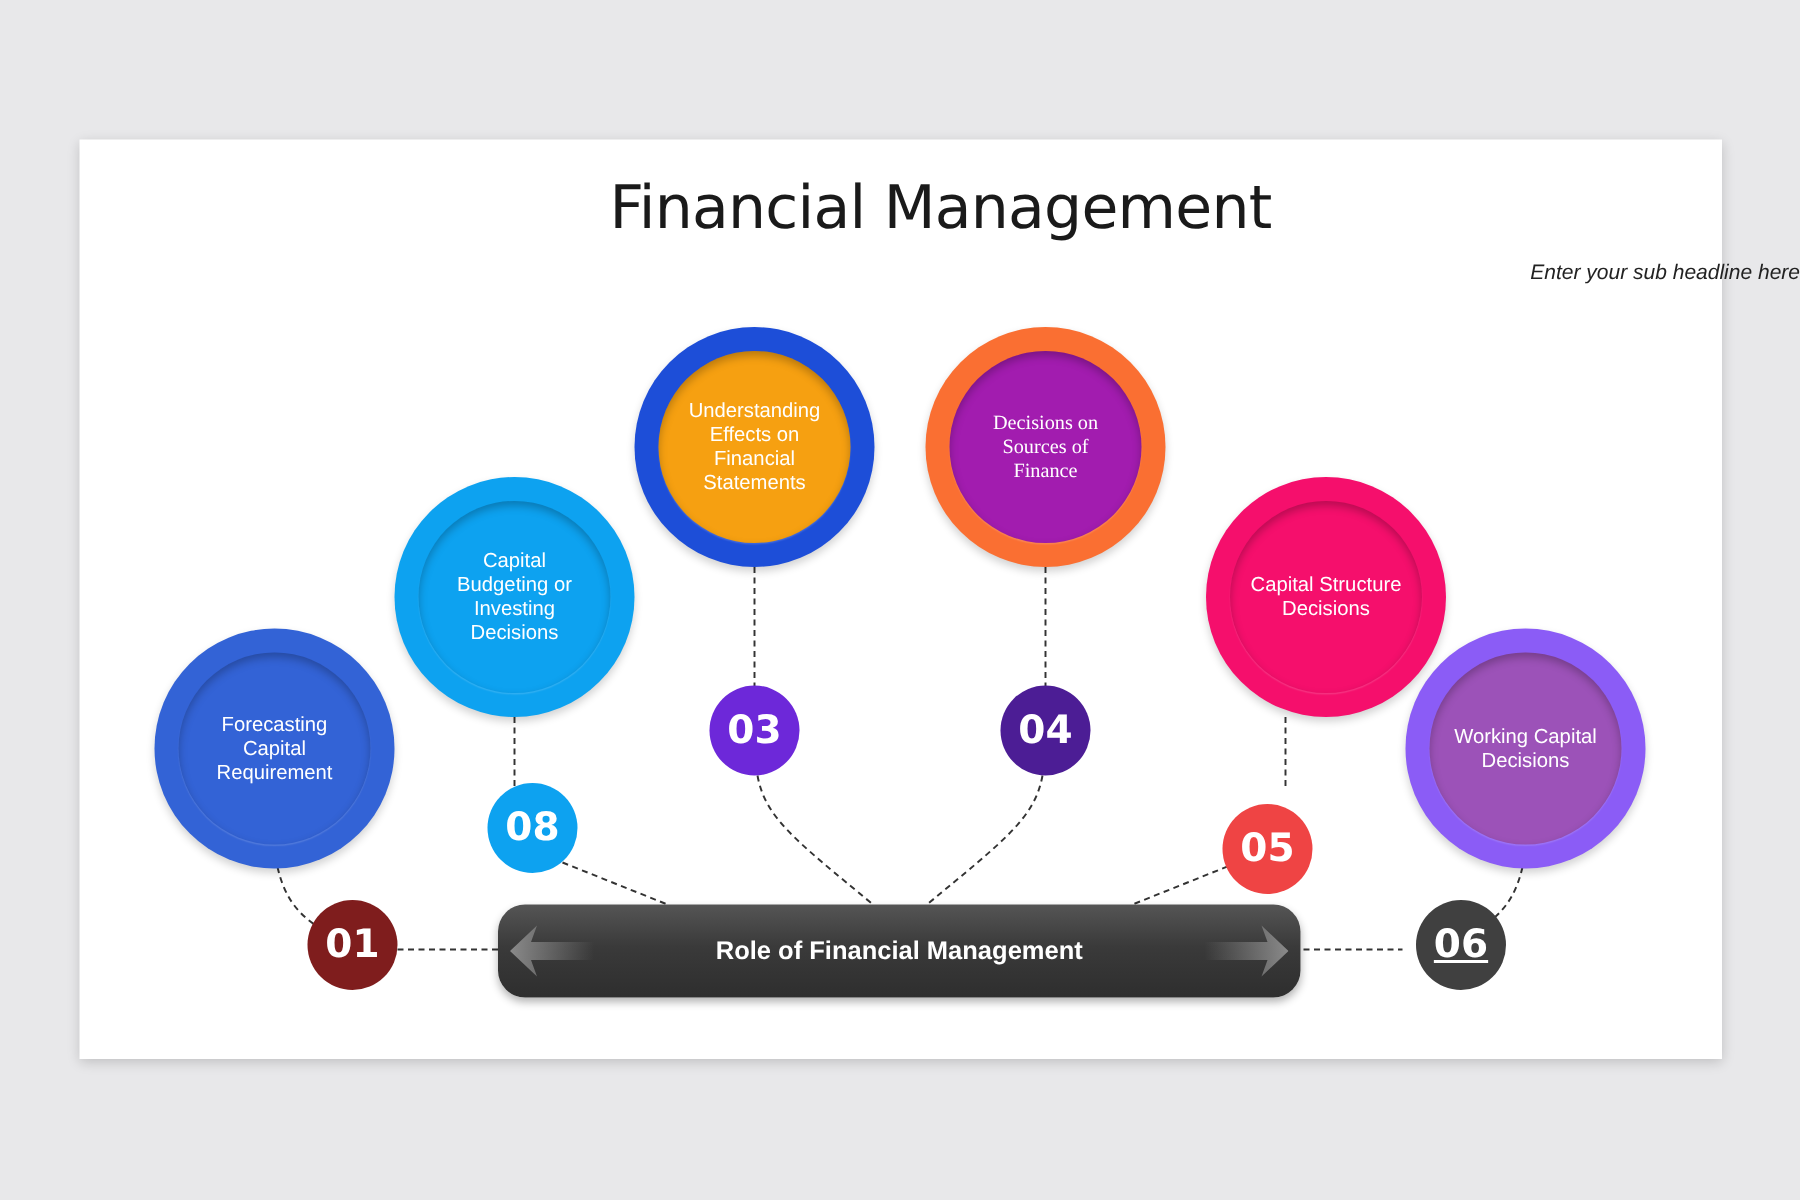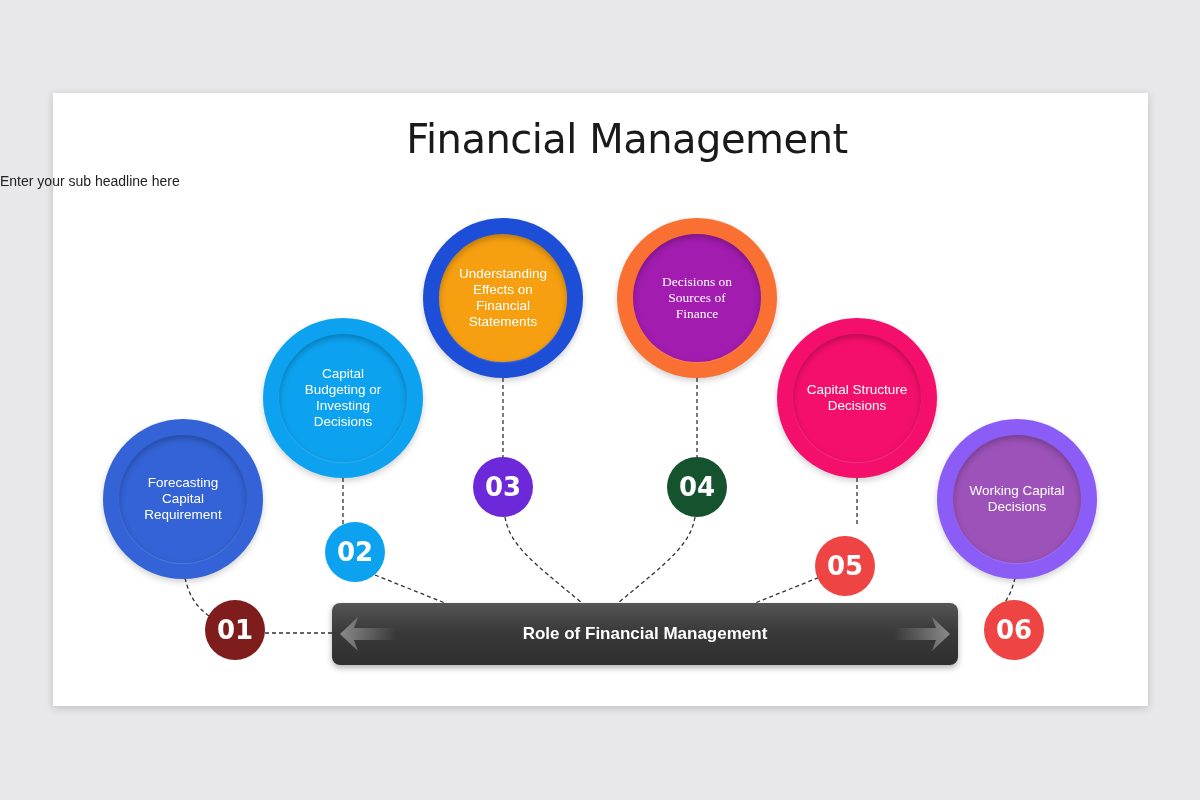--- a/index.html
+++ b/index.html
@@ -1,25 +1,25 @@
 <!DOCTYPE html>
 <html><head>
   <meta charset="utf-8">
   <style>
     html, body { margin:0; padding:0; }
     body { width:1200px; height:800px; background:#e8e8ea; position:relative; overflow:hidden; font-family:"Liberation Sans", sans-serif; }
     .slide { position:absolute; left:53px; top:93px; width:1095px; height:613px; background:#ffffff; box-shadow:0 2px 8px rgba(0,0,0,0.18); }
     .title { position:absolute; left:0; top:116px; width:1200px; text-align:center; font-size:40px; color:#1a1a1a; font-family:"DejaVu Sans", sans-serif; font-weight:normal; letter-spacing:-0.5px;padding-left:27px; }
-    .subtitle { position:absolute; left:0; top:173px; width:1200px; text-align:left; font-size:14px; color:#222; font-family:"Liberation Sans", sans-serif; }
+    .subtitle { position:absolute; left:0; top:173px; width:1200px; text-align:right; font-size:14px; color:#222; font-family:"Liberation Sans", sans-serif;font-style:italic; }
     svg.lines { position:absolute; left:0; top:0; width:1200px; height:800px; }
     .big { position:absolute; border-radius:50%; box-shadow:0 3px 6px rgba(0,0,0,0.18); }
     .big .inner { position:absolute; left:16px; top:16px; right:16px; bottom:16px; border-radius:50%; box-shadow: inset 0 3px 6px rgba(0,0,0,0.25), 0 1px 1px rgba(255,255,255,0.15); display:flex; align-items:center; justify-content:center; text-align:center; }
     .big .label { color:#fff; font-size:13.5px; line-height:16px; width:96px; white-space:pre-line; }
     .num { position:absolute; width:60px; height:60px; border-radius:50%; display:flex; align-items:center; justify-content:center; color:#fff; font-weight:bold; font-size:26px; font-family:"DejaVu Sans", sans-serif; }
-    .bar { position:absolute; left:332px; top:603px; width:626px; height:62px; border-radius:8px; background:linear-gradient(180deg,#555 0%,#3a3a3a 45%,#2e2e2e 100%); box-shadow:0 3px 6px rgba(0,0,0,0.3); display:flex; align-items:center; justify-content:center; }
+    .bar { position:absolute; left:332px; top:603px; width:535px; height:62px; border-radius:18px; background:linear-gradient(180deg,#555 0%,#3a3a3a 45%,#2e2e2e 100%); box-shadow:0 3px 6px rgba(0,0,0,0.3); display:flex; align-items:center; justify-content:center; }
     .bar .bar-label { color:#fff; font-weight:bold; font-size:17px; font-family:"Liberation Sans", sans-serif; }
     .bar .arrow { position:absolute; top:12px; width:56px; height:38px; }
   </style>
 </head>
 <body>
 
 <div class="slide"></div>
 
 <div class="title">Financial Management</div>
 <div class="subtitle">Enter your sub headline here</div>
@@ -57,56 +57,56 @@
 <div class="num" style="left:205px;top:600px;background:#7f1d1d;">01</div>
 
 <div class="big" style="left:263px;top:318px;width:160px;height:160px;background:#0da2f0;">
   <div class="inner" style="background:#0da2f0;">
       <span class="label">Capital
 Budgeting or
 Investing
 Decisions</span>
     </div>
 </div>
-<div class="num" style="left:325px;top:522px;background:#0da2f0;">02</div>
+<div class="num" style="left:325px;top:522px;background:#0da2f0;">08</div>
 
 <div class="big" style="left:423px;top:218px;width:160px;height:160px;background:#1d4ed8;">
   <div class="inner" style="background:#f6a011;">
       <span class="label" style="width:110px;">Understanding
 Effects on
 Financial
 Statements</span>
     </div>
 </div>
 <div class="num" style="left:473px;top:457px;background:#6d28d9;">03</div>
 
 <div class="big" style="left:617px;top:218px;width:160px;height:160px;background:#fa6f32;">
   <div class="inner" style="background:#a21caf;font-family:Liberation Serif, serif;">
       <span class="label">Decisions on
 Sources of
 Finance</span>
     </div>
 </div>
-<div class="num" style="left:667px;top:457px;background:#14532d;">04</div>
+<div class="num" style="left:667px;top:457px;background:#4c1d95;">04</div>
 
-<div class="big" style="left:777px;top:318px;width:160px;height:160px;background:#f50f6c;">
+<div class="big" style="left:804px;top:318px;width:160px;height:160px;background:#f50f6c;">
   <div class="inner" style="background:#f50f6c;">
       <span class="label" style="width:120px;">Capital Structure
 Decisions</span>
     </div>
 </div>
 <div class="num" style="left:815px;top:536px;background:#ef4444;">05</div>
 
 <div class="big" style="left:937px;top:419px;width:160px;height:160px;background:#8b5cf6;">
   <div class="inner" style="background:#9c52b8;">
       <span class="label" style="width:110px;">Working Capital
 Decisions</span>
     </div>
 </div>
-<div class="num" style="left:984px;top:600px;background:#ef4444;">06</div>
+<div class="num" style="left:944px;top:600px;background:#404040;text-decoration:underline;">06</div>
 
 <div class="bar">
   <svg class="arrow" style="left:8px;" viewBox="0 0 56 38">
     <defs>
       <linearGradient id="gl" x1="0" x2="1" y1="0" y2="0">
         <stop offset="0" stop-color="#8a8a8a"></stop>
         <stop offset="1" stop-color="#8a8a8a" stop-opacity="0"></stop>
       </linearGradient>
     </defs>
     <path d="M0 19 L18 2 L14 13 L56 13 L56 25 L14 25 L18 36 Z" fill="url(#gl)"></path>

